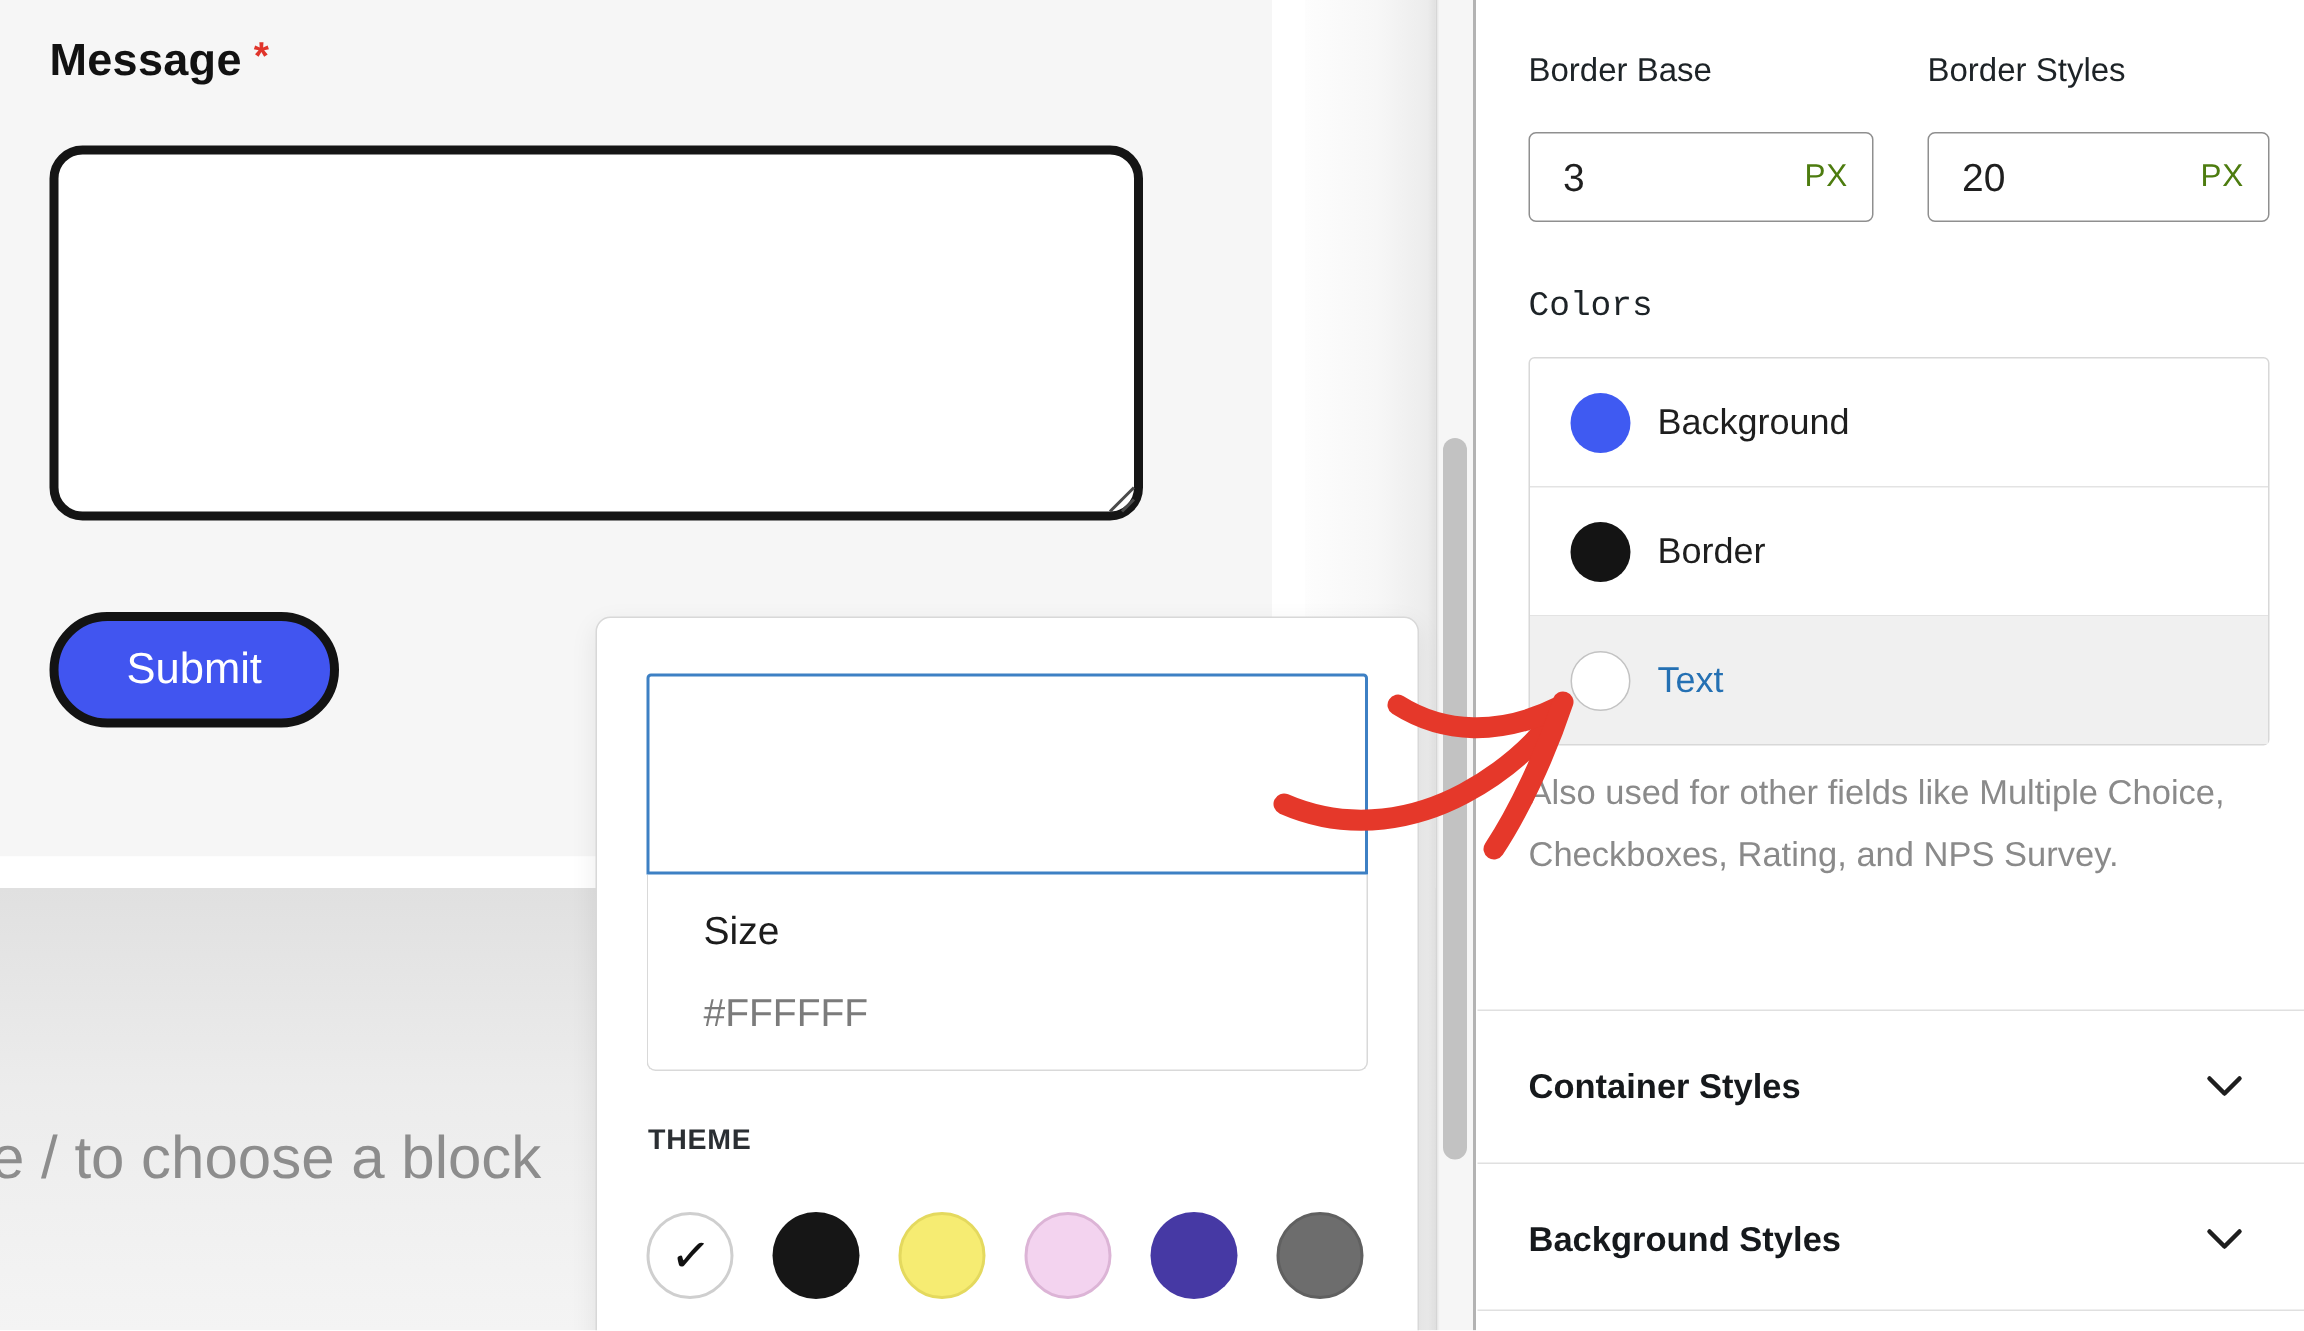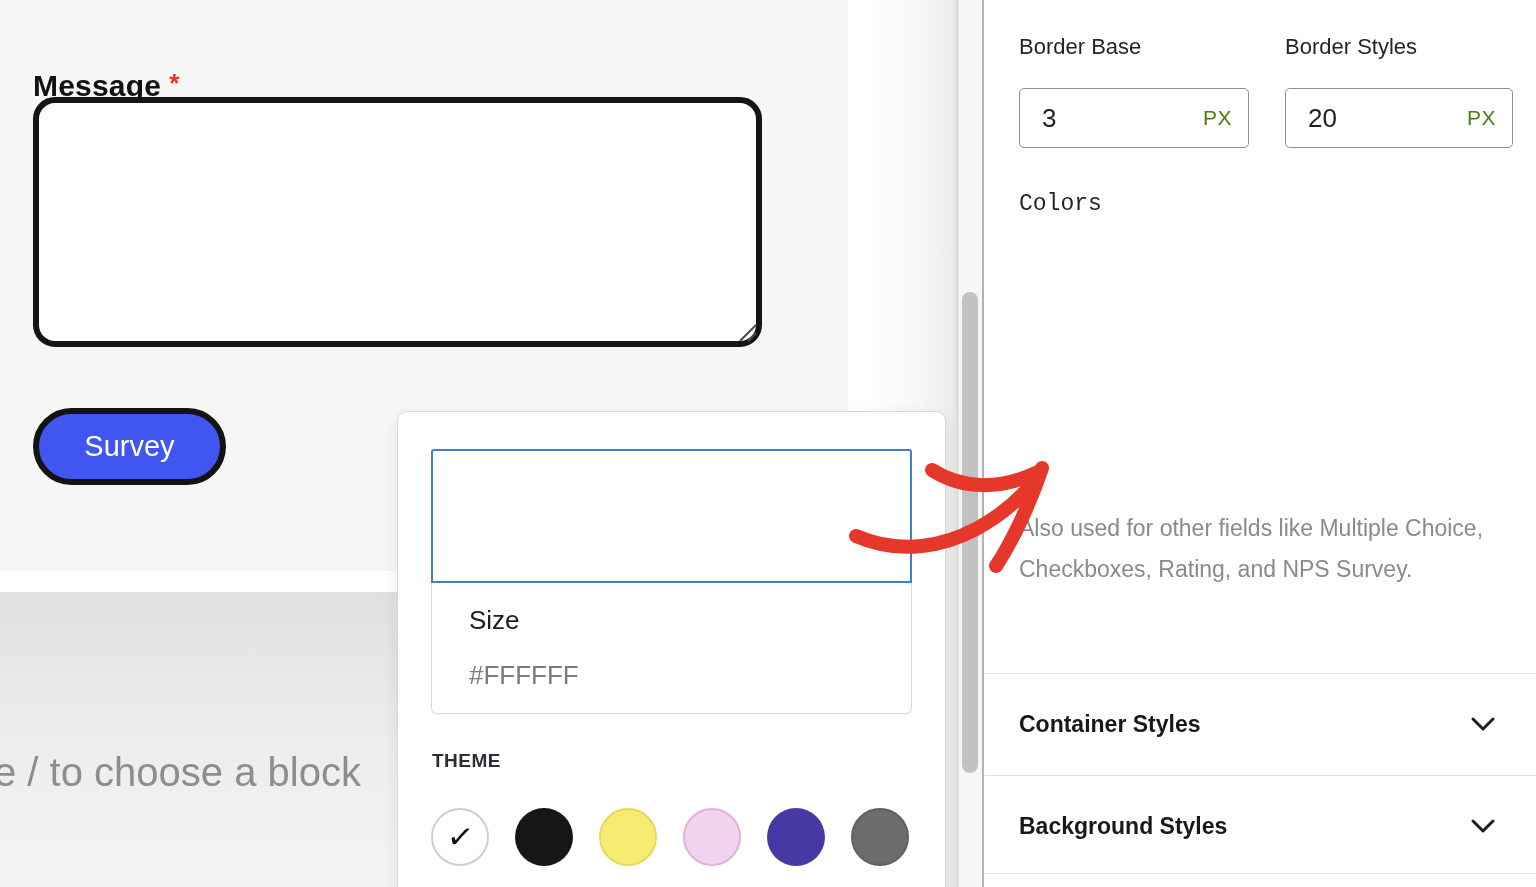--- a/index.html
+++ b/index.html
@@ -2,21 +2,21 @@
 <html><head>
 <meta charset="utf-8">
 <title>Form Styles Panel</title>
 <style>
   html,body{margin:0;padding:0;background:#fff;}
   #screen{position:relative;width:1536px;height:887px;overflow:hidden;
           font-family:"Liberation Sans","DejaVu Sans",sans-serif;background:#fff;}
 
   
   .preview-card{position:absolute;left:0;top:0;width:848px;height:571px;background:#f6f6f6;}
-  .field-label{position:absolute;left:33px;top:22px;font-size:30px;font-weight:bold;color:#121212;letter-spacing:.2px;margin-top:46px;}
+  .field-label{position:absolute;left:33px;top:22px;font-size:30px;font-weight:bold;color:#121212;letter-spacing:.2px;}
   .req{color:#e0352b;font-weight:bold;margin-left:8px;font-size:26px;vertical-align:4px;}
   .message-textarea{position:absolute;left:33px;top:97px;width:729px;height:250px;box-sizing:border-box;
         background:#fff;border:6px solid #151515;border-radius:22px;resize:none;outline:none;
         font-family:inherit;font-size:24px;padding:14px 18px;color:#222;}
   .resize-ico{position:absolute;left:736px;top:321px;width:22px;height:22px;}
   .submit-btn{position:absolute;left:33px;top:408px;width:193px;height:77px;box-sizing:border-box;
         border:6px solid #131313;border-radius:44px;color:#fff;font-size:29px;font-family:inherit;
         display:flex;align-items:center;justify-content:center;cursor:pointer;}
   .white-band{position:absolute;left:0;top:571px;width:957px;height:21px;background:#ffffff;}
   .canvas-gray{position:absolute;left:0;top:592px;width:957px;height:295px;
@@ -81,21 +81,21 @@
 <div id="screen">
 
   <div class="preview-card">
     <div class="field-label"><span>Message</span><span class="req">*</span></div>
   </div>
   <textarea class="message-textarea" aria-label="Message" style=""></textarea>
   <svg class="resize-ico" viewBox="0 0 22 22">
     <line x1="4" y1="20" x2="20" y2="4" stroke="#4a4a4a" stroke-width="2"></line>
     <line x1="12" y1="20" x2="20" y2="12" stroke="#4a4a4a" stroke-width="2"></line>
   </svg>
-  <button class="submit-btn" style="background:#4155f0">Survey</button>
+  <button class="submit-btn" style="background:#4155f0">Submit</button>
 
   <div class="white-band"></div>
   <div class="canvas-gray"></div>
   <div class="block-hint">e / to choose a block</div>
 
   <div class="edge-col"></div>
   <div class="scroll-track"></div>
   <div class="scroll-thumb"></div>
 
   <div class="sidebar">
@@ -106,20 +106,34 @@
       <span class="val">3</span>
       <span class="unit">PX</span>
     </div>
     <div class="px-input" style="left:300px;top:88px;width:228px;">
       <span class="val">20</span>
       <span class="unit">PX</span>
     </div>
 
     <div class="sb-label" style="left:34px;top:191px;font-size:23px;font-family:Liberation Mono, monospace;">Colors</div>
 
+    <div class="colors-box">
+      <div class="color-row">
+        <span class="dot" style="background-color: rgb(63, 90, 242);"></span>
+        <span class="lbl">Background</span>
+      </div>
+      <div class="color-row">
+        <span class="dot" style="background-color: rgb(20, 20, 20);"></span>
+        <span class="lbl">Border</span>
+      </div>
+      <div class="color-row selected">
+        <span class="dot outlined" style="background-color: rgb(255, 255, 255);"></span>
+        <span class="lbl">Text</span>
+      </div>
+    </div>
 
     <div class="helper">Also used for other fields like Multiple Choice, Checkboxes, Rating, and NPS Survey.</div>
 
     <div class="divider" style="top:673px;"></div>
     <div class="section-head" style="top:674px;">
       <span class="ttl">Container Styles</span>
       <svg width="26" height="16" viewBox="0 0 26 16">
         <polyline points="3,3 13,13 23,3" fill="none" stroke="#1e1e1e" stroke-width="3" stroke-linecap="round" stroke-linejoin="round"></polyline>
       </svg>
     </div>

